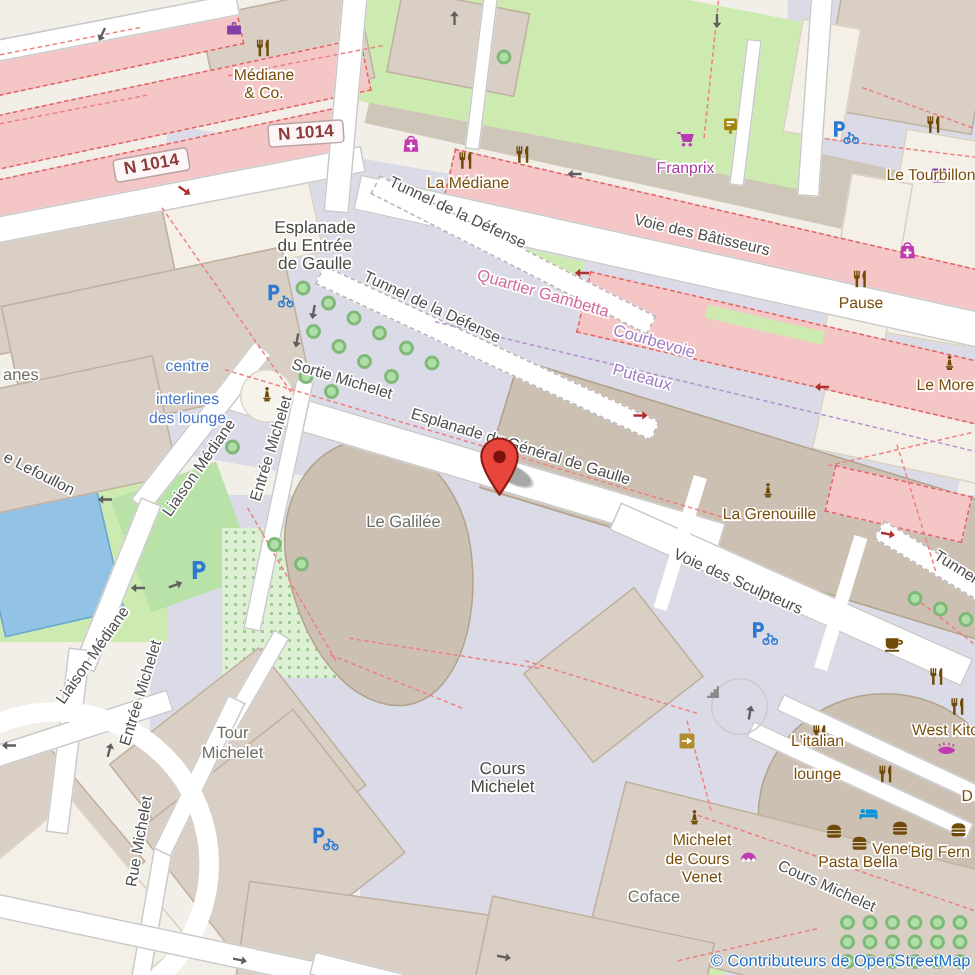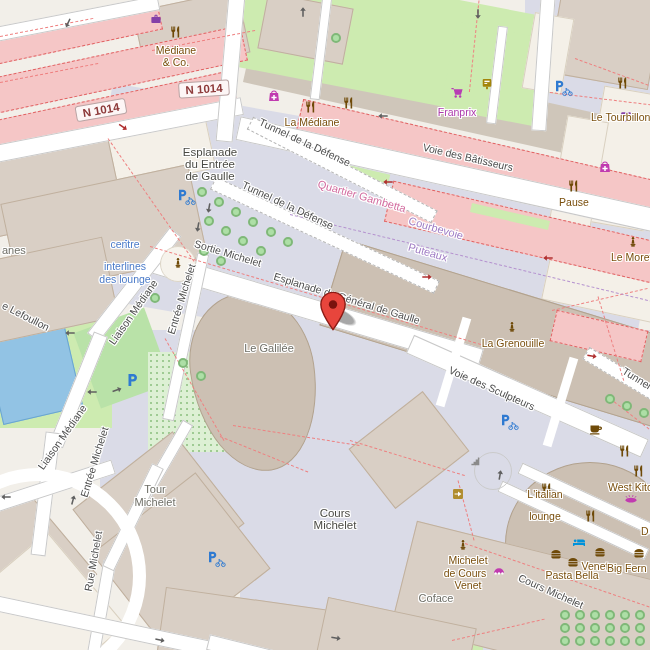--- a/index.html
+++ b/index.html
@@ -506,13 +506,14 @@
   <div class="lbl poi-lbl lblz" style="left:468px;top:560px;transform:translate(-50%,-50%)">Michelet</div>
   <div class="lbl poi-lbl lblz" style="left:465px;top:573px;transform:translate(-50%,-50%)">de Cours</div>
   <div class="lbl poi-lbl lblz" style="left:468px;top:585px;transform:translate(-50%,-50%)">Venet</div>
 
   <div class="abs" style="left:326px;top:310px;width:32px;height:13px;z-index:49;transform:rotate(28deg);background:radial-gradient(ellipse at center,rgba(60,60,60,.45) 0 55%,transparent 72%)"></div>
   <svg class="abs" style="left:319px;top:291px;z-index:50" width="28" height="40" viewBox="0 0 30 42">
     <path d="M15 1C7.8 1 2 6.8 2 14c0 9.6 13 27 13 27s13-17.4 13-27C28 6.8 22.2 1 15 1z" fill="#e8453c" stroke="#8c1b14" stroke-width="1.5"></path>
     <circle cx="15" cy="14" r="4.5" fill="#7a130e"></circle>
   </svg>
 
+  <div class="attrib">© Contributeurs de OpenStreetMap</div>
 </div>
 
 </body></html>

